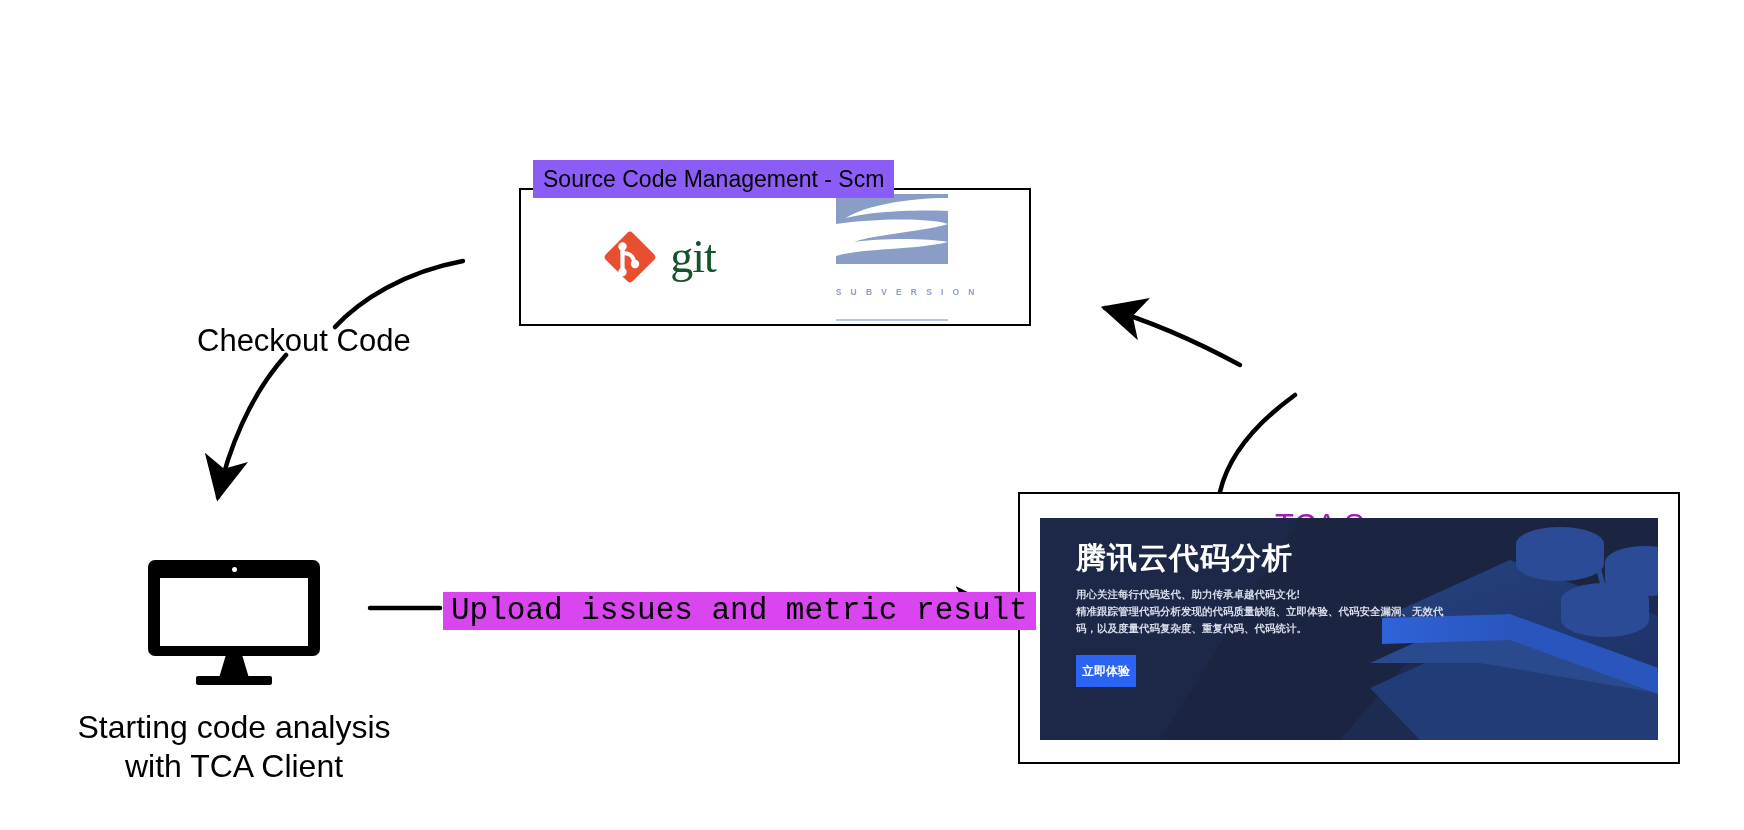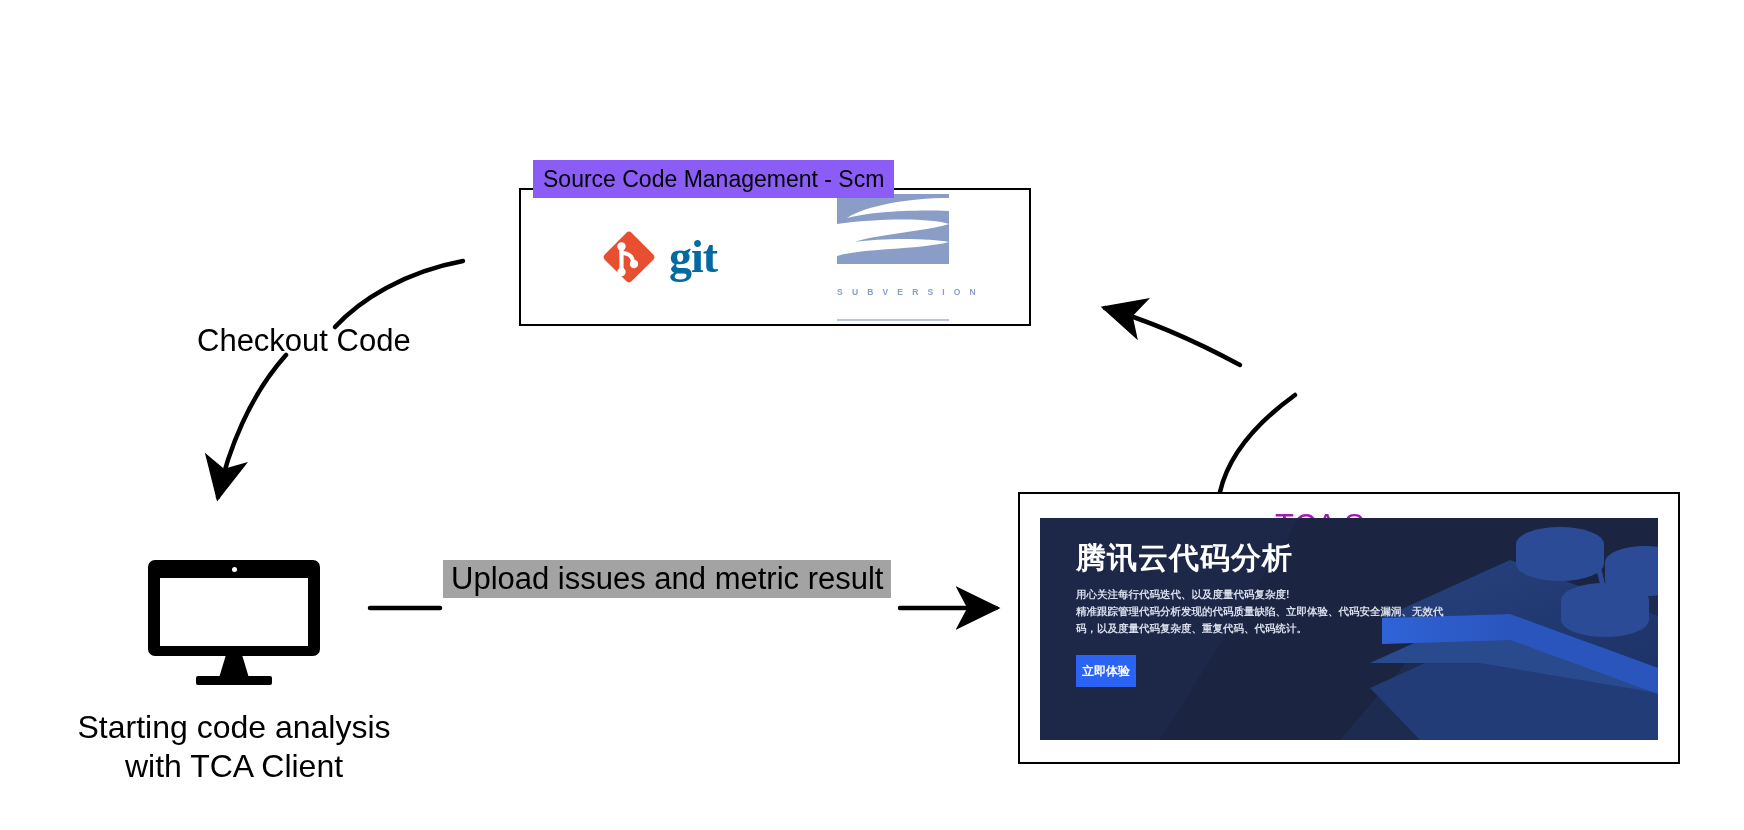--- a/index.html
+++ b/index.html
@@ -12,22 +12,22 @@
   .scm-box{position:absolute;left:519px;top:188px;width:512px;height:138px;
            border:2px solid #000;box-sizing:border-box;background:#fff;}
   .scm-title{position:absolute;left:533px;top:160px;background:#8b5cf6;padding:0 10px;
              font-size:23px;line-height:38px;white-space:nowrap;color:#000;}
   .scm-inner{position:absolute;inset:0;display:flex;align-items:center;
              justify-content:center;gap:120px;}
 
   
   .git-logo{display:flex;align-items:center;gap:12px;}
   .git-mark{width:56px;height:56px;position:relative;}
-  .git-word{font-family:"Liberation Serif","DejaVu Serif",serif;font-weight:bold;
-            font-size:46px;color:#0369a1;letter-spacing:-1px;line-height:46px;}
+  .git-word{font-family:"Liberation Serif","DejaVu Serif",serif;font-weight:normal;
+            font-size:46px;color:#14532d;letter-spacing:-1px;line-height:46px;}
 
   
   .svn-logo{width:112px;display:flex;flex-direction:column;align-items:flex-start;gap:20px;}
   .svn-mark{width:112px;height:70px;position:relative;background:#8a9dc6;overflow:hidden;}
   .svn-word{font-size:8.5px;letter-spacing:3.4px;color:#8a9dc6;margin-top:3px;
             font-weight:bold;white-space:nowrap;}
   .svn-rule{width:112px;height:2px;background:#b9c5dd;margin-top:2px;}
 
   
   .tca-box{position:absolute;left:1018px;top:492px;width:662px;height:272px;
@@ -52,21 +52,21 @@
            background:#fff;border-radius:50%;}
   .mon-neck{position:absolute;left:50%;top:96px;margin-left:-15px;width:30px;height:22px;
             background:#000;clip-path:polygon(22% 0,78% 0,100% 100%,0 100%);}
   .mon-base{position:absolute;left:50%;top:116px;margin-left:-38px;width:76px;height:9px;
             background:#000;border-radius:2px;}
 
   
   .lbl{position:absolute;font-size:31px;line-height:38px;color:#000;white-space:nowrap;}
   .lbl-checkout{left:197px;top:322px;}
   .lbl-display{left:1100px;top:322px;}
-  .lbl-upload{left:443px;top:560px;background:#a3a3a3;padding:0 8px;}
+  .lbl-upload{left:443px;top:592px;background:#d946ef;padding:0 8px;font-family:Liberation Mono, monospace;}
   .caption{position:absolute;left:72px;top:708px;width:324px;text-align:center;
            font-size:32px;line-height:39px;color:#000;}
 </style>
 </head>
 <body>
 
 <div class="stage">
 
   <svg class="layer">
     <defs>
@@ -172,21 +172,21 @@
           <ellipse cx="565" cy="102" rx="44" ry="17"></ellipse>
         </g>
         <g stroke="#2b4b96" stroke-width="5" fill="none">
           <line x1="556" y1="40" x2="566" y2="80"></line>
           <line x1="590" y1="58" x2="572" y2="82"></line>
         </g>
       </svg>
 
       <div class="banner-text">
         <div class="banner-h1">腾讯云代码分析</div>
-        <p class="banner-p">用心关注每行代码迭代、以及度量代码复杂度!</p>
+        <p class="banner-p">用心关注每行代码迭代、助力传承卓越代码文化!</p>
         <p class="banner-p">精准跟踪管理代码分析发现的代码质量缺陷、立即体验、代码安全漏洞、无效代</p>
         <p class="banner-p">码，以及度量代码复杂度、重复代码、代码统计。</p>
         <div class="banner-btn">立即体验</div>
       </div>
     </div>
   </div>
 
   <div class="monitor">
     <div class="mon-body">
       <div class="mon-cam"></div>

